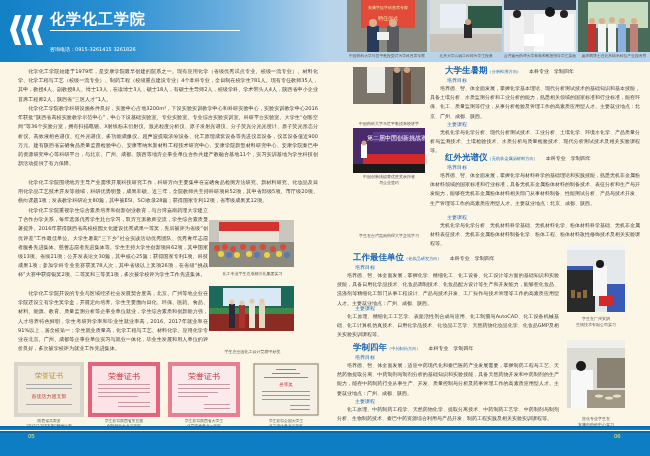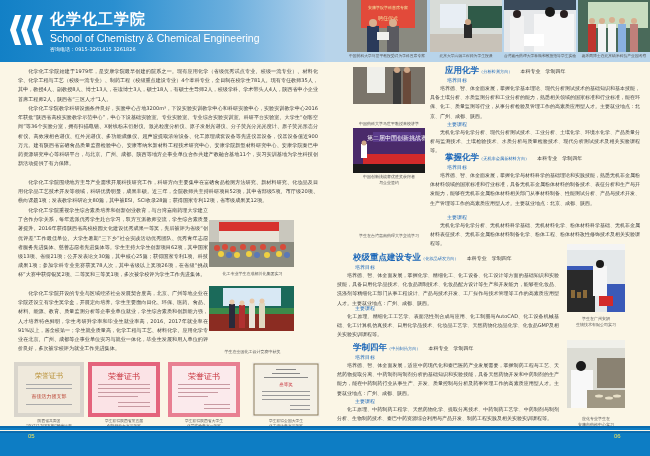--- a/index.html
+++ b/index.html
@@ -61,21 +61,20 @@
           <polygon points="11,0 5,0 0,15 5,30 11,30 6,15" fill="#fff"></polygon>
         </svg>
       <svg class="chev" style="left:21px" viewBox="0 0 11 30">
           <polygon points="11,0 5,0 0,15 5,30 11,30 6,15" fill="#fff"></polygon>
         </svg>
       <svg class="chev" style="left:32px" viewBox="0 0 11 30">
           <polygon points="11,0 5,0 0,15 5,30 11,30 6,15" fill="#fff"></polygon>
         </svg>
       <div class="title-cn">化学化工学院</div>
       <div class="rule"></div>
-      <div class="title-en">School of Chemistry &amp; Chemical Engineering</div>
       <div class="phone">咨询电话：0915-3261415  3261826</div>
     </div>
 
     <div class="para" style="left:18px; top:67px; width:300px;">化学化工学院始建于1979年，是安康学院最早创建的院系之一。现有应用化学（省级优秀试点专业、校级一流专业）、材料化学、化学工程与工艺（校级一流专业）、制药工程（校级重点建设专业）4个本科专业，全日制在校学生781人。现有专任教师35人，其中，教授4人、副教授8人、博士13人，在读博士3人，硕士18人，有硕士生导师2人，校级学科、学术带头人4人，陕西省中小企业首席工程师2人，陕西省“三区人才”1人。</div>
     <div class="para" style="left:18px; top:104px; width:300px;">化学化工学院教学科研设施条件良好，实验中心占地3200m²，下设实验实训教学中心和科研实验中心，实验实训教学中心2016年获批“陕西省高校实验教学示范中心”，中心下设基础实验室、专业实验室、专业综合实验实训室、科研平台实验室、大学生“创客空间”等36个实验分室，拥有扫描电镜、X射线粉末衍射仪、激光粒度分析仪、原子发射光谱仪、分子荧光分光光度计、原子荧光形态分析仪、高效液相色谱仪、红外光谱仪、多功能成像仪、超声波提取浓缩设备、化工原理成套设备等先进仪器设备，仪器设备值近900万元。建有陕西省富硒食品质量监督检验中心、安康市纳米新材料工程技术研究中心、安康学院新型材料研究中心、安康学院秦巴中药资源研究中心等科研平台，与北京、广州、成都、陕西等地方企事业单位合作共建产教融合基地11个，实习实训基地为学生科技创新活动提供了有力保障。</div>
     <div class="para" style="left:18px; top:178px; width:300px;">化学化工学院围绕地方主导产业需求开展科技研究工作，科研方向主要集中在富硒食品检测方法研究、新材料研究、化妆品及日用化学品工艺技术开发等领域，科研优势明显，成果丰硕。近三年，全院教师共主持科研项目52项，其中省部级5项、市厅级20项、横向课题1项；发表教学科研论文80篇，其中被ESI、SCI收录28篇；获得国家专利12项，省市级成果奖12项。</div>
     <div class="para" style="left:18px; top:206px; width:190px;">化学化工学院重视学生综合素质培养和创新创业教育，与台湾嘉南药理大学建立了合作办学关系，每年选派优秀学生赴台学习，双方互派教师交流，学生综合素质显著提升。2016年获得陕西省高校校园文化建设优秀成果一等奖，先后被评为省级“创优评差”工作最佳单位、大学生暑期“三下乡”社会实践活动优秀团队、优秀青年志愿者服务先进集体、慈善志愿者先进集体等。学生主持大学生创新项目62项，其中国家级13项、省级21项；公开发表论文30篇，其中核心25篇；获得国家专利1项、科技成果1项；参加学科专业竞赛获奖78人次，其中省级以上奖项26项，在省级“挑战杯”大赛中获得银奖2项、二等奖和三等奖1项，多次被学校评为学生工作先进集体。</div>
     <div class="para" style="left:18px; top:289px; width:190px;">化学化工学院开设的专业与区域经济社会发展契合度高，北京、广州等地企业在学院还设立有学生奖学金，开展定向培养。学生主要面向日化、环保、医药、食品、材料、能源、教育、质量监测分析等企事业单位就业，学生综合素质和创新能力强，人才培养特色鲜明，学生考研升学率和毕业生就业率高，2016、2017年就业率在91%以上，居全校第一；学生就业质量高，化学工程与工艺、材料化学、应用化学专业在北京、广州、成都等企事业单位实习与就业一体化，毕业生发展和用人单位的评价良好，多次被学校评为就业工作先进集体。</div>
 
     <div class="ph" style="left:209px; top:220px; width:85px; height:47px;">
@@ -352,37 +351,37 @@
             <ellipse cx="50" cy="56" rx="4" ry="1.5"></ellipse>
           </g>
         </svg>
     </div>
     <div class="cap" style="left:234px; top:416px; width:74px;">
         <div>应化专业学生在</div>
         <div>安康市药检中心实习</div>
       </div>
 
     <div class="prog-title" style="left:120px; top:65px;">
-      <span>应用化学</span><span class="dir">（分析检测方向）</span><span class="meta">本科专业　学制四年</span>
+      <span>大学生暑期</span><span class="dir">（分析检测方向）</span><span class="meta">本科专业　学制四年</span>
     </div>
     <div class="sub-h" style="left:122px; top:77px;">培养目标</div>
     <div class="ptext" style="left:105px; top:84px; width:210px;">培养德、智、体全面发展，掌握化学基本理论、现代分析测试技术的基础知识和基本技能，具备土壤分析、水质监测分析和工业分析的能力，熟悉相关领域的国家标准和行业标准，能在环保、化工、质量监测等行业，从事分析检验及管理工作的高素质应用型人才。主要就业地点：北京、广州、成都、陕西。</div>
     <div class="sub-h" style="left:122px; top:121px;">主要课程</div>
     <div class="ptext" style="left:105px; top:128px; width:210px;">无机化学与化学分析、现代分析测试技术、工业分析、土壤化学、环境水化学、产品质量分析与监测技术、土壤检验技术、水质分析与质量检验技术、现代分析测试技术及相关实验课程等。</div>
 
     <div class="prog-title" style="left:120px; top:152px;">
-      <span>掌握化学</span><span class="dir">（无机非金属新材料方向）</span><span class="meta">本科专业　学制四年</span>
+      <span>红外光谱仪</span><span class="dir">（无机非金属新材料方向）</span><span class="meta">本科专业　学制四年</span>
     </div>
     <div class="sub-h" style="left:122px; top:164px;">培养目标</div>
     <div class="ptext" style="left:105px; top:171px; width:210px;">培养德、智、体全面发展，掌握化学与材料科学的基础理论和实践技能，熟悉无机非金属粉体材料领域的国家标准和行业标准，具备无机非金属粉体材料的制备技术、表征分析和生产与开发能力，能够在无机非金属粉体材料相关部门从事材料制备、性能测试分析、产品与技术开发、生产管理等工作的高素质应用型人才。主要就业地点：北京、成都、陕西。</div>
     <div class="sub-h" style="left:122px; top:214px;">主要课程</div>
     <div class="ptext" style="left:105px; top:221px; width:210px;">无机化学与化学分析、无机材料科学基础、无机材料化学、粉体材料科学基础、无机非金属材料表征技术、无机非金属粉体材料制备化学、粉体工程、粉体材料改性修饰技术及相关实验课程等。</div>
 
     <div class="prog-title" style="left:28px; top:252px;">
-      <span>校级重点建设专业</span><span class="dir">（化妆品研发方向）</span><span class="meta">本科专业　学制四年</span>
+      <span>工作最佳单位</span><span class="dir">（化妆品研发方向）</span><span class="meta">本科专业　学制四年</span>
     </div>
     <div class="sub-h" style="left:30px; top:264px;">培养目标</div>
     <div class="ptext" style="left:12px; top:271px; width:222px;">培养德、智、体全面发展，掌握化学、精细化工、化工设备、化工设计等方面的基础知识和实验技能，具备日用化学品技术、化妆品调制技术、化妆品配方设计等生产和开发能力，能够在化妆品、洗涤剂等精细化工部门从事工程设计、产品与技术开发、工厂操作与技术管理等工作的高素质应用型人才。主要就业地点：广州、成都、陕西。</div>
     <div class="sub-h" style="left:30px; top:305px;">主要课程</div>
     <div class="ptext" style="left:12px; top:312px; width:222px;">化工原理、精细化工工艺学、表面活性剂合成与应用、化工制图与AutoCAD、化工设备机械基础、化工计算机仿真技术、日用化学品技术、化妆品工艺学、天然药物化妆品化学、化妆品GMP及相关实验实训课程等。</div>
 
     <div class="prog-title" style="left:28px; top:342px;">
       <span>学制四年</span><span class="dir">（中药制药方向）</span><span class="meta">本科专业　学制四年</span>
     </div>
     <div class="sub-h" style="left:30px; top:354px;">培养目标</div>

